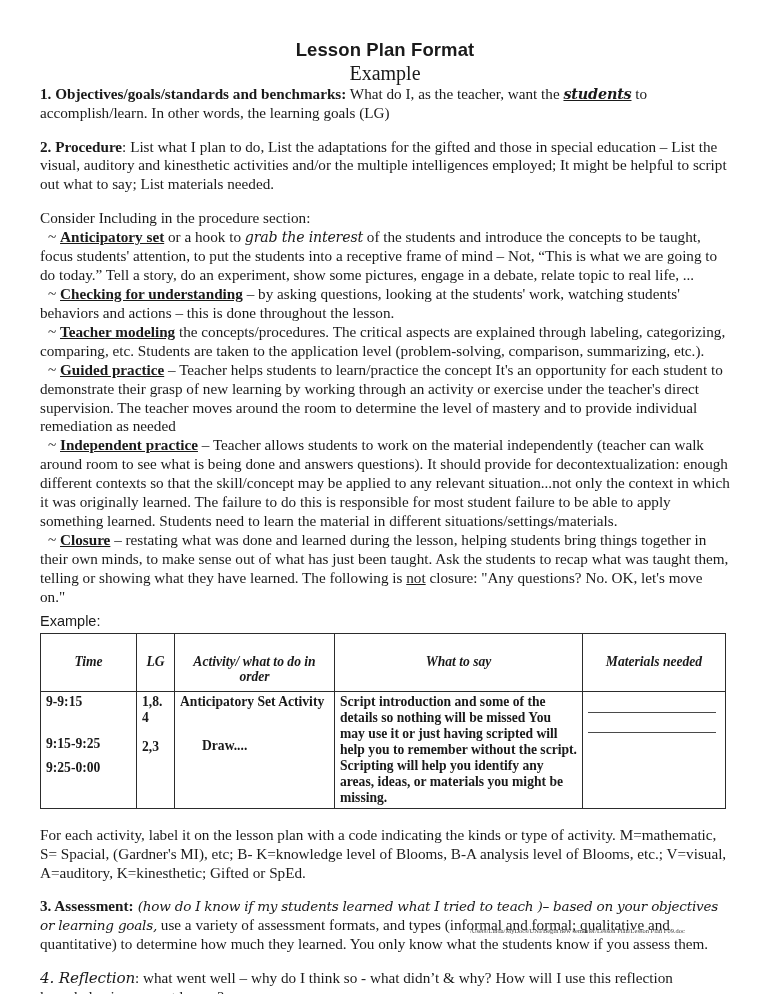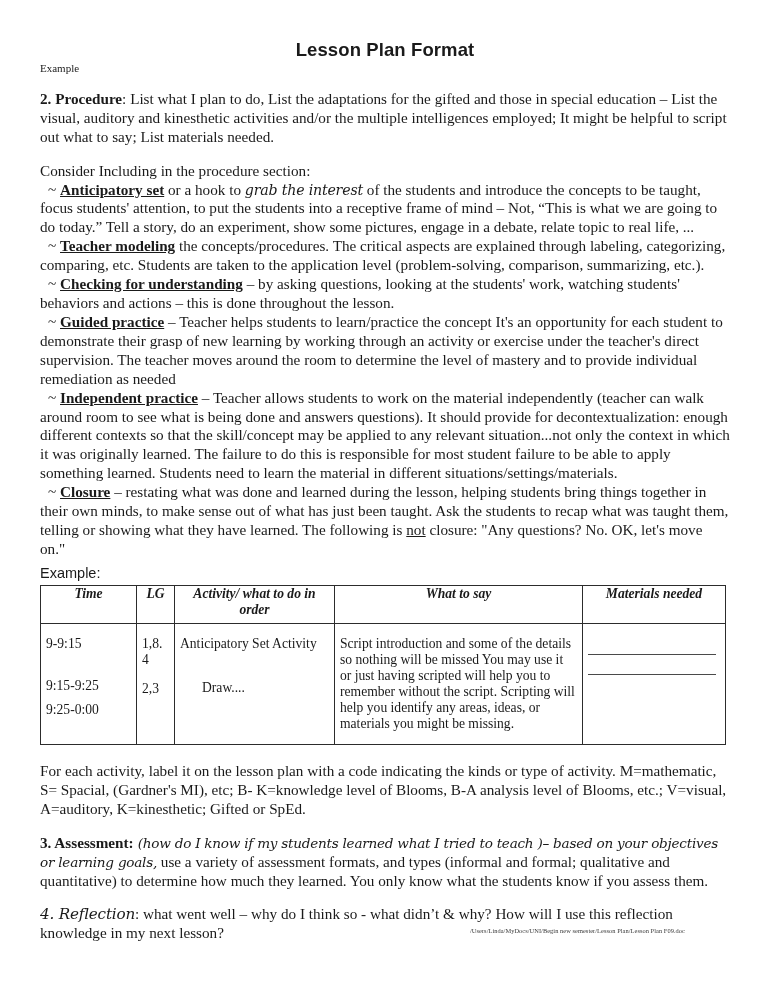--- a/index.html
+++ b/index.html
@@ -34,22 +34,22 @@
     font-family: "Liberation Sans", "DejaVu Sans", sans-serif;
     font-weight: bold;
     font-size: 18.5px;
     text-align: center;
     letter-spacing: 0.1px;
     line-height: 1.12;
     margin: 0 0 1px 0;
   }
   .doc-subtitle {
     font-family: "Liberation Serif", "DejaVu Serif", serif;
-    font-size: 11px;
-    text-align: left;
+    font-size: 20px;
+    text-align: center;
     line-height: 1.1;
     margin: 0 0 1px 0;
   }
 
   
   p.body {
     font-size: 15.2px;
     line-height: 1.245;
     margin: 0;
     text-align: left;
@@ -101,28 +101,29 @@
   
   table.plan {
     border-collapse: collapse;
     width: 685px;
     table-layout: fixed;
     font-family: "Liberation Serif", "DejaVu Serif", serif;
   }
   table.plan th, table.plan td {
     border: 1px solid #2c2c2c;
     vertical-align: top;
-    padding: 12px 5px;
+    padding: 2px 5px;
+    font-weight: bold;
   }
   table.plan th {
     font-style: italic;
     font-weight: bold;
     font-size: 13.6px;
     text-align: center;
-    padding: 0 4px 6px 4px;
+    padding: 20px 4px 6px 4px;
     line-height: 1.15;
   }
   table.plan td {
     font-size: 13.6px;
     line-height: 1.175;
   }
   .col-time   { width: 96px; }
   .col-lg     { width: 38px; }
   .col-act    { width: 160px; }
   .col-say    { width: 248px; }
@@ -158,34 +159,35 @@
 </style>
 </head>
 <body>
 
 <div class="page">
   <div class="content">
 
     <div class="doc-title">Lesson Plan Format</div>
     <div class="doc-subtitle">Example</div>
 
+    <p class="body"><b>1. Objectives/goals/standards and benchmarks:</b><span> What do I, as the teacher, want the </span><span class="script">students</span><span> to accomplish/learn. In other words, the learning goals (LG)</span></p>
 
     <div class="gap-md"></div>
 
     <p class="body"><b>2. Procedure</b><span>: List what I plan to do, List the adaptations for the gifted and those in special education – List the visual, auditory and kinesthetic activities and/or the multiple intelligences employed; It might be helpful to script out what to say; List materials needed.</span></p>
 
     <div class="gap-md"></div>
 
     <p class="body">Consider Including in the procedure section:</p>
 
     <p class="body sub"><span>~ </span><span class="bu">Anticipatory set</span><span> or a hook to </span><span class="script-plain">grab the interest</span><span> of the students and introduce the concepts to be taught, focus students' attention, to put the students into a receptive frame of mind – Not, “This is what we are going to do today.” Tell a story, do an experiment, show some pictures, engage in a debate, relate topic to real life, ...</span></p>
 
+    <p class="body sub"><span>~ </span><span class="bu">Checking for understanding</span><span> – by asking questions, looking at the students' work, watching students' behaviors and actions – this is done throughout the lesson.</span></p>
+
     <p class="body sub"><span>~ </span><span class="bu">Teacher modeling</span><span> the concepts/procedures. The critical aspects are explained through labeling, categorizing, comparing, etc. Students are taken to the application level (problem-solving, comparison, summarizing, etc.).</span></p>
-
-    <p class="body sub"><span>~ </span><span class="bu">Checking for understanding</span><span> – by asking questions, looking at the students' work, watching students' behaviors and actions – this is done throughout the lesson.</span></p>
 
     <p class="body sub"><span>~ </span><span class="bu">Guided practice</span><span> – Teacher helps students to learn/practice the concept  It's an opportunity for each student to demonstrate their grasp of new learning by working through an activity or exercise under the teacher's direct supervision. The teacher moves around the room to determine the level of mastery and to provide individual remediation as needed</span></p>
 
     <p class="body sub"><span>~ </span><span class="bu">Independent practice</span><span> – Teacher allows students to work on the material independently (teacher can walk around room to see what is being done and answers questions).  It should provide for decontextualization: enough different contexts so that the skill/concept may be applied to any relevant situation...not only the context in which it was originally learned. The failure to do this is responsible for most student failure to be able to apply something learned. Students need to learn the material in different situations/settings/materials.</span></p>
 
     <p class="body sub"><span>~ </span><span class="bu">Closure</span><span> – restating what was done and learned during the lesson, helping students bring things together in their own minds, to make sense out of what has just been taught. Ask the students to recap what was taught them, telling or showing what they have learned. The following is </span><u>not</u><span> closure: "Any questions? No. OK, let's move on."</span></p>
 
     <div class="gap-sm"></div>
 
     <div class="example-label">Example:</div>

